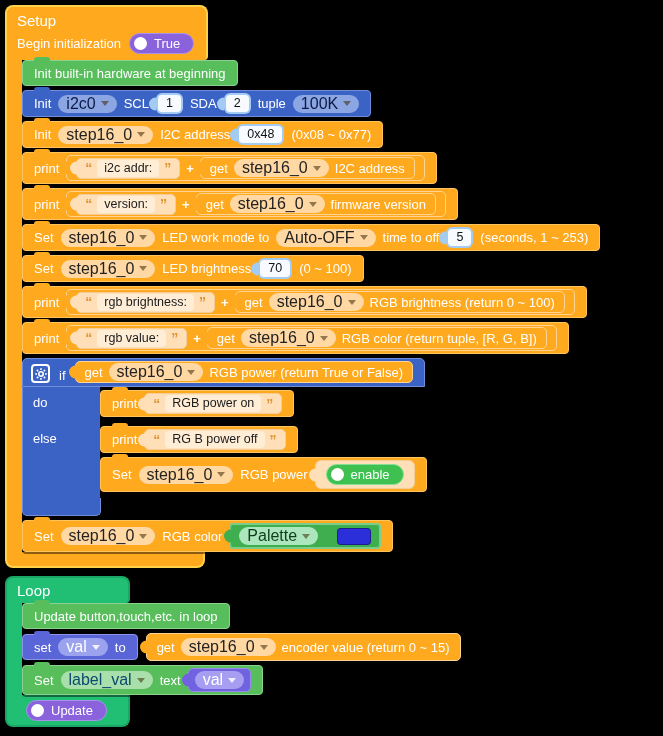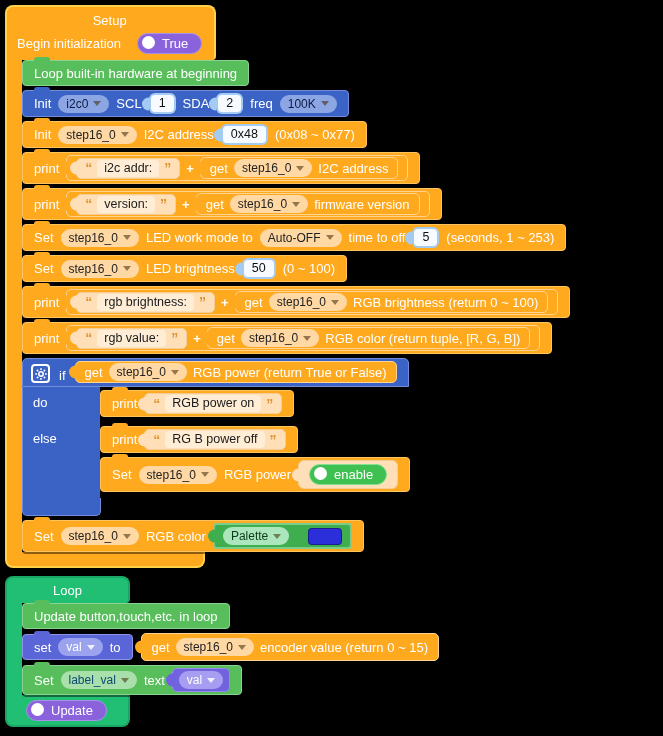--- a/index.html
+++ b/index.html
@@ -19,22 +19,22 @@
   html,body{margin:0;padding:0;}
   body{width:663px;height:736px;overflow:hidden;background:var(--bg);
        font-family:"Liberation Sans",sans-serif;font-size:13px;color:var(--text);}
   .canvas{position:relative;width:663px;height:736px;box-sizing:border-box;padding:5px 0 0 5px;background:var(--bg);}
 
   
   .c-head{box-sizing:border-box;color:#fff;}
   .setup-head{width:max-content;min-width:200px;background:var(--orange);
     border:2px solid var(--orangeB);border-bottom:none;border-radius:8px 8px 4px 0;
     padding:5px 12px 6px 10px;}
-  .head-title{font-size:13px;line-height:17px;text-align:center;}
-  .begin-row{display:flex;align-items:center;gap:16px;margin-top:4px;}
+  .head-title{font-size:15px;line-height:17px;}
+  .begin-row{display:flex;align-items:center;gap:8px;margin-top:4px;}
   .c-mid{display:flex;align-items:stretch;}
   .spine{flex:0 0 17px;width:17px;background:var(--orange);border-left:2px solid var(--orangeB);box-sizing:border-box;}
   .loop-spine{background:var(--teal);border-left-color:var(--tealB);}
   .stack{display:flex;flex-direction:column;align-items:flex-start;gap:4px;padding:0;}
   .setup-foot{width:200px;height:16px;background:var(--orange);
     border:2px solid var(--orangeB);border-top:none;border-radius:0 0 8px 8px;box-sizing:border-box;}
   .loop-head{width:125px;background:var(--teal);border:2px solid var(--tealB);border-bottom:none;
     border-radius:8px 8px 4px 0;padding:4px 10px;box-sizing:border-box;}
   .loop-foot{width:125px;height:32px;background:var(--teal);border:2px solid var(--tealB);border-top:none;
     border-radius:0 0 8px 8px;box-sizing:border-box;display:flex;align-items:center;padding-left:19px;}
@@ -46,21 +46,21 @@
     box-shadow:0 2px 0 rgba(0,0,0,.45);}
   .stmt::before{content:'';position:absolute;top:-4px;left:11px;width:16px;height:4px;
     background:inherit;border-radius:3px 3px 0 0;}
   .orange-blk{background:var(--orange);border:1.5px solid var(--orangeB2);}
   .green-blk{background:var(--green);border:1.5px solid var(--greenB);}
   .blue-blk{background:var(--blue);border:1.5px solid var(--blueB);}
   .indigo-blk{background:var(--indigo);border:1.5px solid var(--indigoB);}
 
   
   .dd{display:inline-flex;align-items:center;gap:5px;border-radius:10px;padding:1px 8px;
-      font-size:12px;line-height:16px;white-space:nowrap;}
+      font-size:16px;line-height:16px;white-space:nowrap;}
   .dd-cream{background:var(--creamdd);color:#222;}
   .dd-blue{background:var(--bluedd);color:#0B1B45;}
   .dd-green{background:var(--greendd);color:#0c4a6e;}
   .dd-pgreen{background:var(--pgreendd);color:#0E3D1C;}
   .dd-indigo{background:var(--indigodd);color:#fff;}
   .dd-violet{background:var(--violetdd);color:#fff;}
   .caret{width:0;height:0;border-left:4px solid transparent;border-right:4px solid transparent;}
   .caret.dark{border-top:5px solid rgba(60,40,0,.55);}
   .caret.light{border-top:5px solid rgba(255,255,255,.85);}
 
@@ -79,21 +79,21 @@
   
   .subblk{position:relative;display:inline-flex;align-items:center;gap:6px;background:var(--orange);
     border:1.5px solid var(--orangeB3);border-radius:5px;padding:1px 9px;white-space:nowrap;}
   .plus{color:#fff;font-weight:bold;}
 
   .tabbed::before{content:'';position:absolute;left:-7px;top:50%;transform:translateY(-50%);
     width:7px;height:13px;border-radius:7px 0 0 7px;background:inherit;}
   .tabbed{position:relative;}
 
   
-  .toggle{display:inline-flex;gap:7px;border-radius:999px;
+  .toggle{display:inline-flex;align-items:center;gap:7px;border-radius:999px;
     padding:2px 13px 2px 4px;color:#fff;white-space:nowrap;}
   .toggle .knob{width:13px;height:13px;border-radius:50%;background:#fff;}
   .toggle.purple-pill{background:var(--purple);border:1.5px solid var(--purpleB);}
   .toggle.green-pill{background:var(--egreen);border:1.5px solid var(--egreenB);}
   .slot-cream{position:relative;display:inline-flex;background:var(--cream);border:1px solid #F4CE96;
     border-radius:6px;padding:3px 10px;}
 
   
   .if-head{display:flex;align-items:flex-end;gap:9px;background:var(--blue);
     border:1.5px solid var(--blueB);border-radius:5px 5px 0 0;padding:2px 11px 3px 8px;
@@ -132,38 +132,38 @@
           <span>True</span>
         </span>
       </div>
     </div>
 
     <div class="c-mid">
       <div class="spine"></div>
       <div class="stack">
 
         <div class="stmt green-blk">
-          <span>Loop built-in hardware at beginning</span>
+          <span>Init built-in hardware at beginning</span>
         </div>
 
         <div class="stmt blue-blk">
           <span>Init</span>
           <span class="dd dd-blue">
             <span>i2c0</span>
             <span class="caret dark"></span>
           </span>
           <span>SCL</span>
           <span class="num tabbed">
             <span class="numin">1</span>
           </span>
           <span>SDA</span>
           <span class="num tabbed">
             <span class="numin">2</span>
           </span>
-          <span>freq</span>
+          <span>tuple</span>
           <span class="dd dd-blue">
             <span>100K</span>
             <span class="caret dark"></span>
           </span>
         </div>
 
         <div class="stmt orange-blk">
           <span>Init</span>
           <span class="dd dd-cream">
             <span>step16_0</span>
@@ -235,21 +235,21 @@
         </div>
 
         <div class="stmt orange-blk">
           <span>Set</span>
           <span class="dd dd-cream">
             <span>step16_0</span>
             <span class="caret dark"></span>
           </span>
           <span>LED brightness</span>
           <span class="num tabbed">
-            <span class="numin">50</span>
+            <span class="numin">70</span>
           </span>
           <span>(0 ~ 100)</span>
         </div>
 
         <div class="stmt orange-blk">
           <span>print</span>
           <span class="subblk tabbed">
             <span class="strfield tabbed">
               <span class="q">“</span>
               <span class="strtext">rgb brightness:</span>

